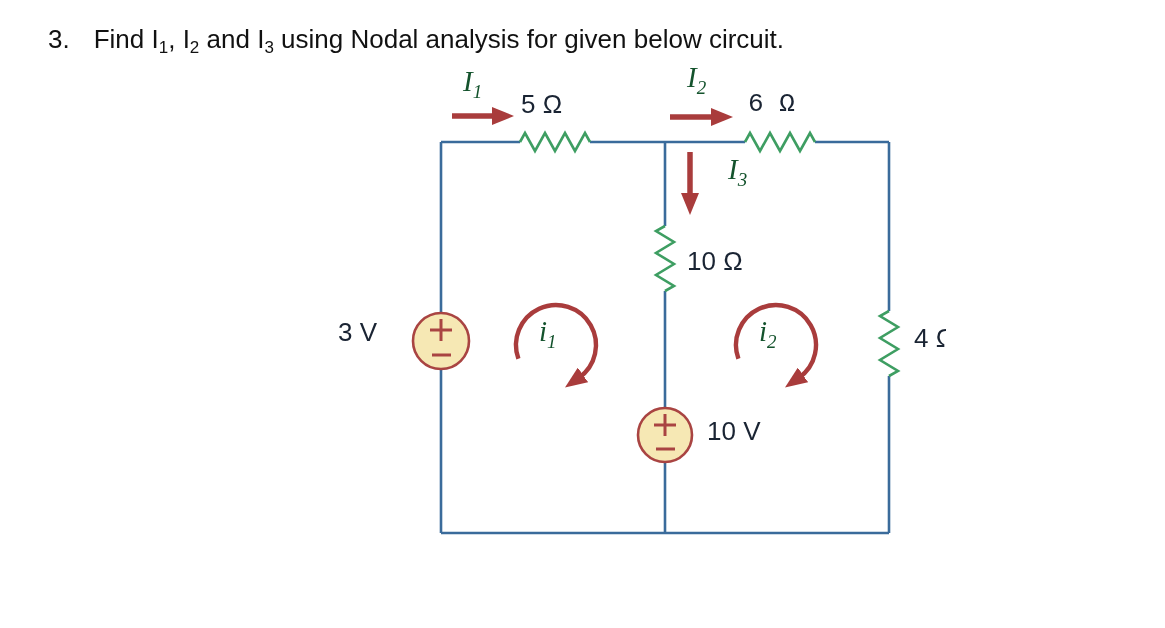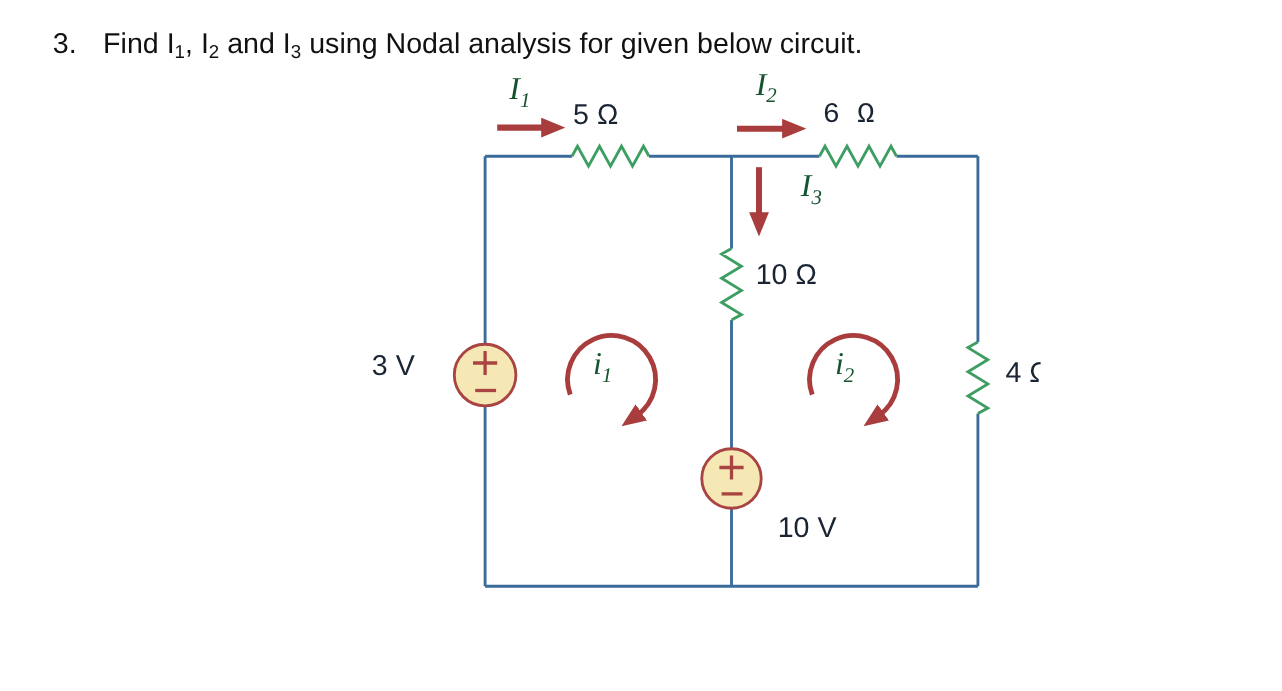--- a/index.html
+++ b/index.html
@@ -51,24 +51,24 @@
     color: #14532d;
     white-space: nowrap;
   }
   .cur sub {
     font-size: 19px;
     line-height: 0;
     vertical-align: -7px;
   }
   #lbl-r5  { left: 521px; top: 91px;  }
   #lbl-r6  { left: 748px; top: 91px; font-family: Liberation Mono, monospace;  }
-  #lbl-r10 { left: 687px; top: 236px; }
+  #lbl-r10 { left: 687px; top: 248px; }
   #lbl-r4  { left: 914px; top: 325px; }
   #lbl-v15 { left: 338px; top: 319px; }
-  #lbl-v10 { left: 707px; top: 418px; margin-top: 48px; }
+  #lbl-v10 { left: 707px; top: 418px; }
   #lbl-I1  { left: 463px; top: 67px;  }
   #lbl-I2  { left: 687px; top: 63px;  }
   #lbl-I3  { left: 703px; top: 155px; margin-left: 25px; }
   #lbl-i1  { left: 539px; top: 317px; }
   #lbl-i2  { left: 759px; top: 317px; }
 </style>
 </head>
 <body>
 
 <div class="page">

